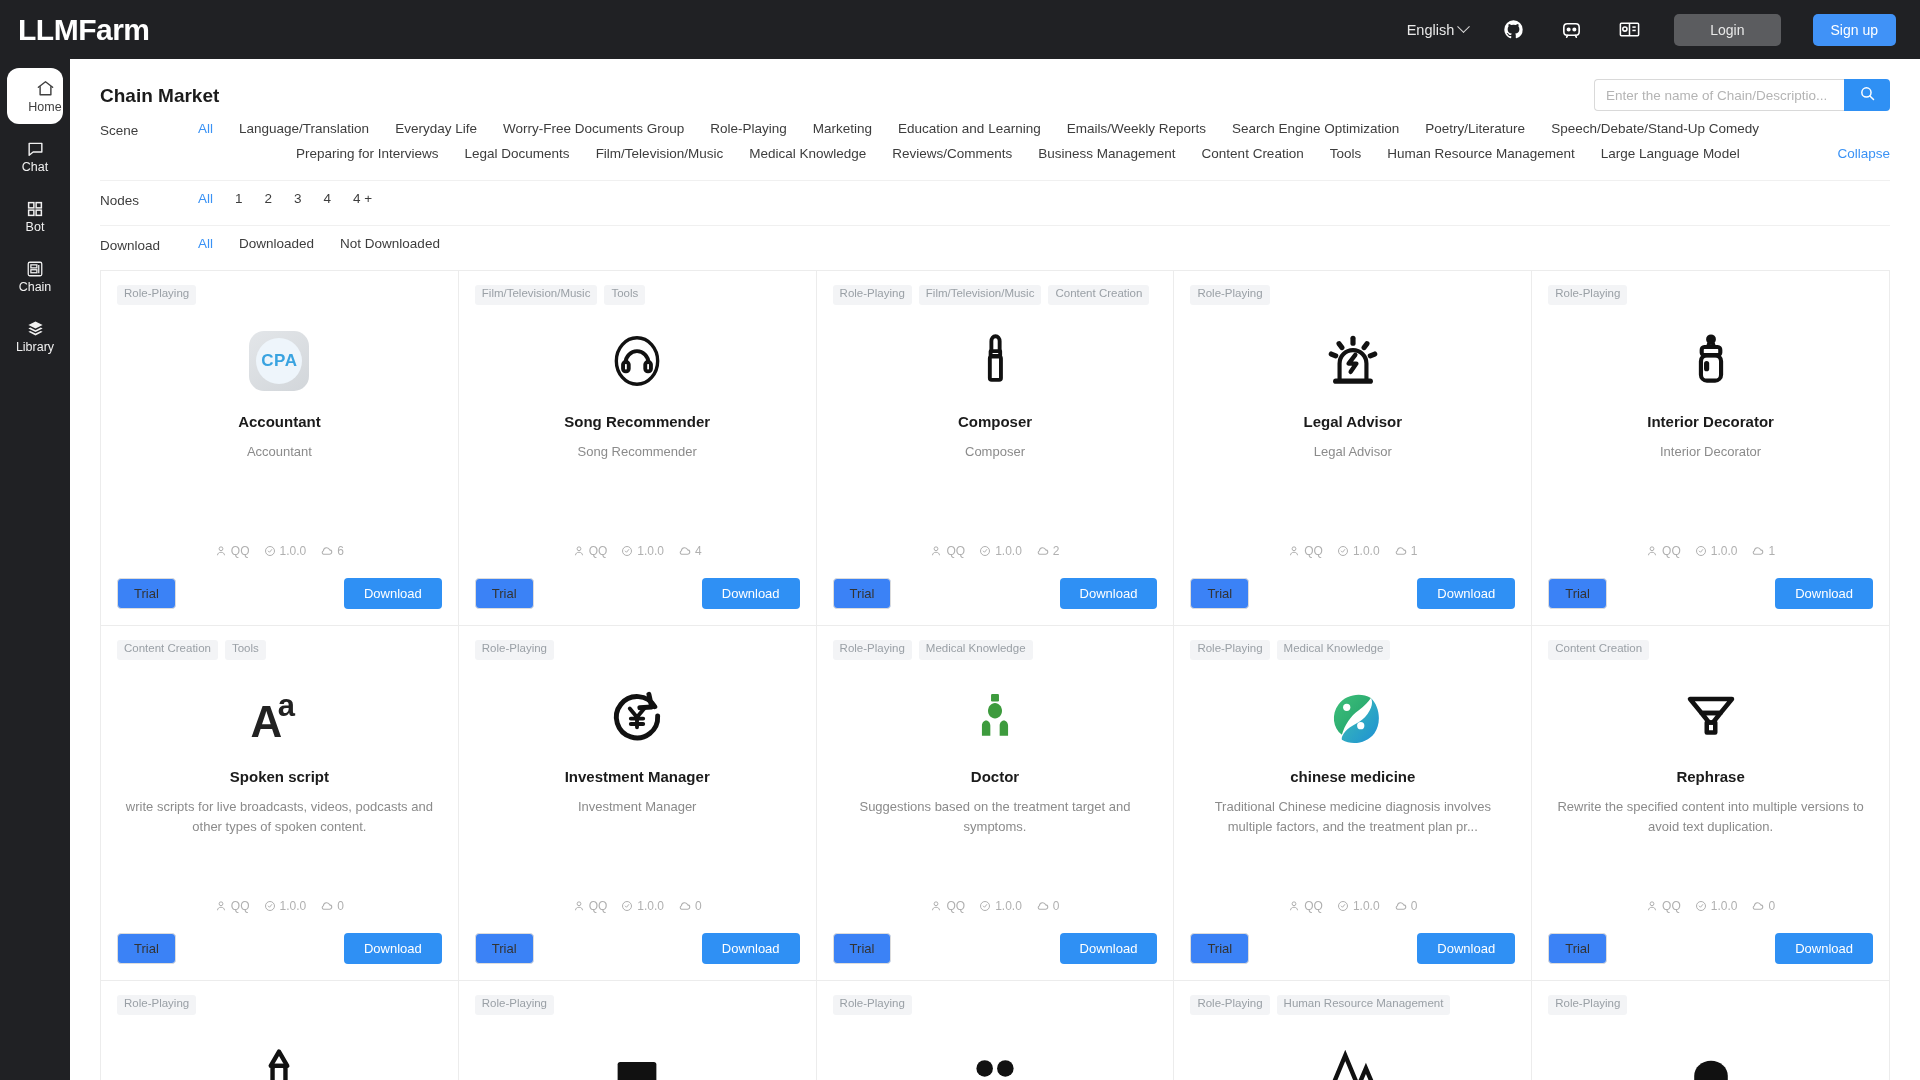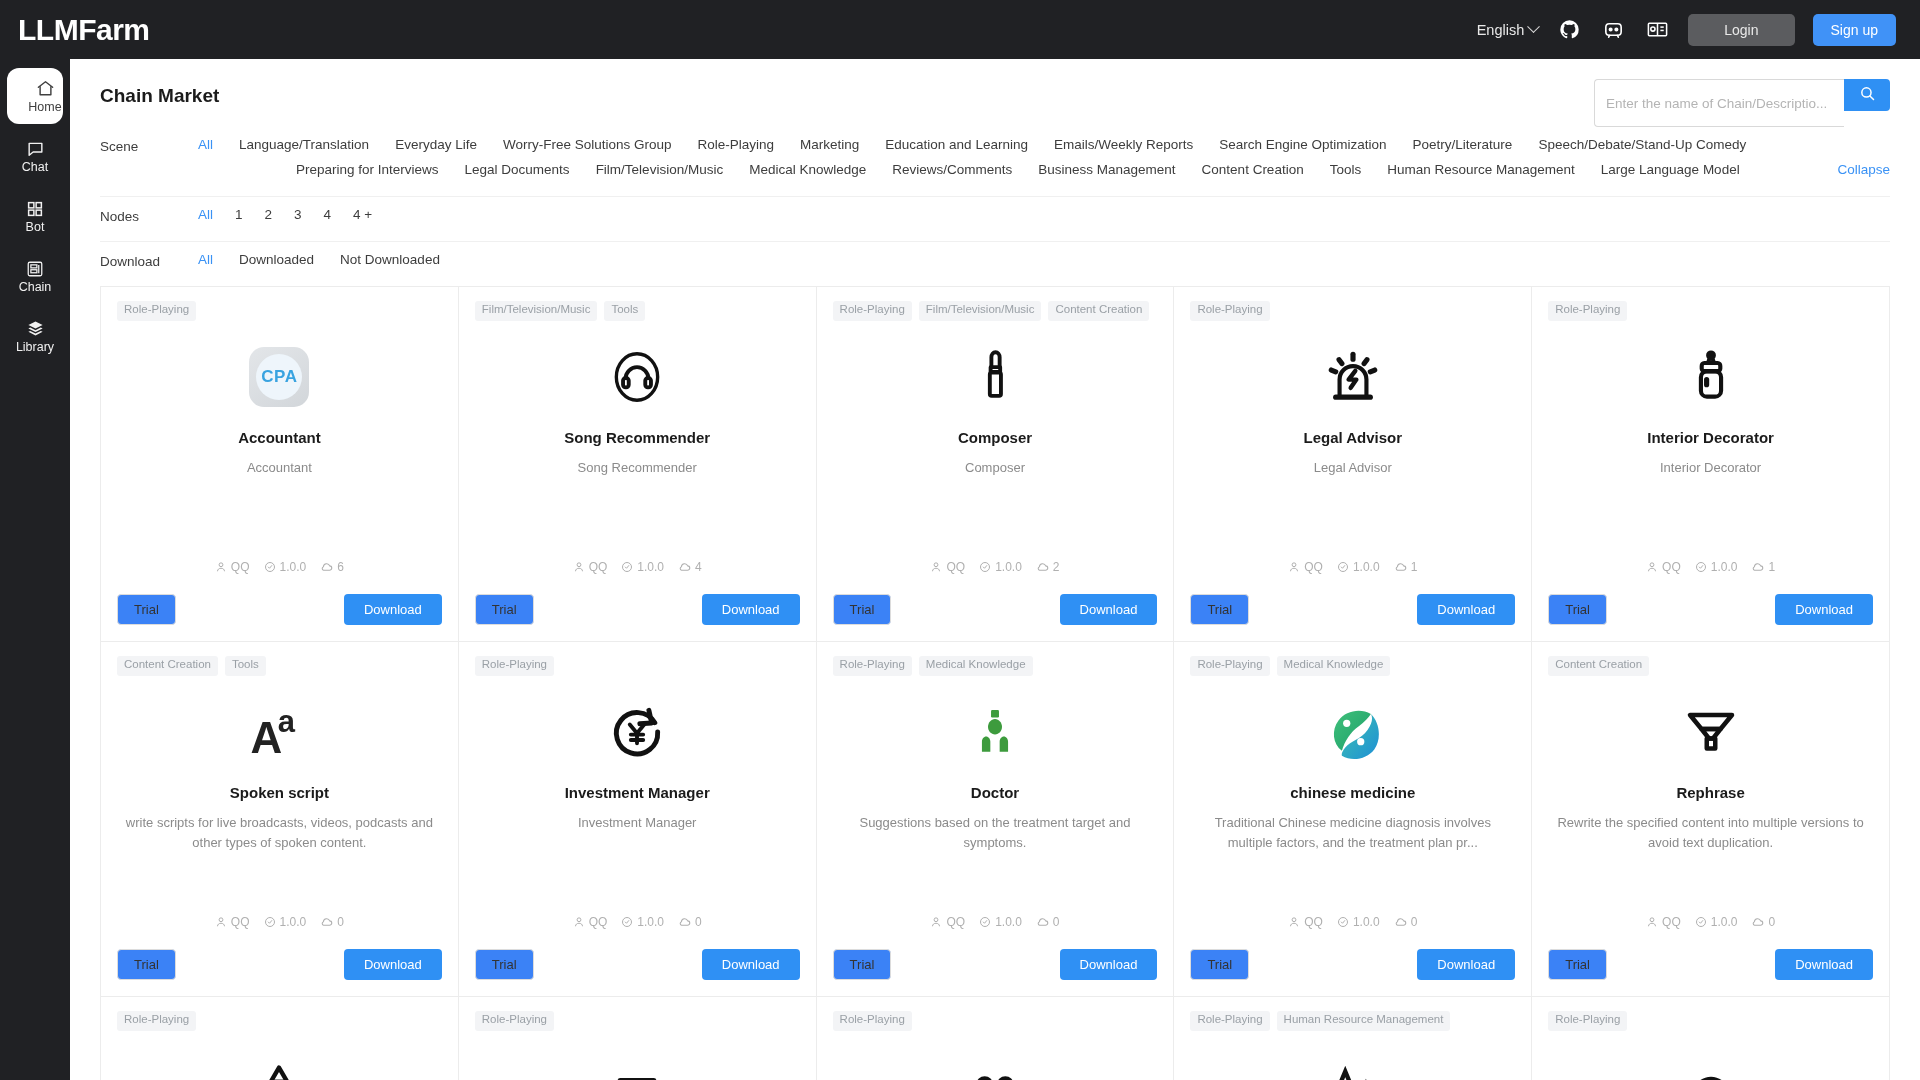--- a/index.html
+++ b/index.html
@@ -17,21 +17,21 @@
     background: #202124;
     display: flex; align-items: center;
     padding: 0 24px 0 18px;
     position: relative; z-index: 20;
   }
   .brand {
     color: #fff; font-size: 30px; font-weight: bold;
     letter-spacing: -0.5px;
   }
   .topbar-right {
-    margin-left: auto; display: flex; align-items: center; gap: 18px; justify-content: flex-end;
+    margin-left: auto; display: flex; align-items: center; gap: 32px; justify-content: flex-end;
   }
   .lang {
     color: #e8e8e8; font-size: 14.5px; display: flex; align-items: center; gap: 5px;
     cursor: pointer;
   }
   .chev { display:inline-block; width:9px; height:9px; border-right:1.6px solid #d6d6d6;
           border-bottom:1.6px solid #d6d6d6; transform: rotate(45deg) translate(-2px,-2px); }
   .ticon { width: 26px; height: 26px; display: flex; align-items: center; justify-content: center; cursor: pointer; }
   .ticon svg { display:block; }
   .btn-login {
@@ -68,21 +68,21 @@
   
   .main { flex: 1; background: #fff; overflow: hidden; position: relative; }
 
   .page-head {
     padding: 20px 30px 0 30px;
     display: flex; align-items: flex-start;
   }
   .page-title { font-size: 19px; font-weight: bold; color: #1b1b1b; padding-top: 6px; }
   .search-wrap { margin-left: auto; display: flex; align-items: stretch; }
   .search-input {
-    width: 250px; height: 48px;
+    width: 250px; height: 32px;
     border: 1px solid #d9d9d9; border-right: none;
     border-radius: 4px 0 0 4px;
     padding: 0 11px; font-size: 13.5px; color: #a16207;
     font-family: inherit; outline: none;
   }
   .search-input::placeholder { color: #b4b4b4; }
   .search-btn {
     width: 46px; height: 32px; background: #2f90f4; border: none;
     border-radius: 0 4px 4px 0; cursor: pointer;
     display: flex; align-items: center; justify-content: center;
@@ -293,21 +293,21 @@
 
     <div class="filters">
 
       <div class="filter-row bordered">
         <div class="filter-label">Scene</div>
         <div class="scene-opts">
           <div class="filter-opts">
             <span class="opt sel">All</span>
             <span class="opt">Language/Translation</span>
             <span class="opt">Everyday Life</span>
-            <span class="opt">Worry-Free Solutions Group</span>
+            <span class="opt">Worry-Free Documents Group</span>
             <span class="opt">Role-Playing</span>
             <span class="opt">Marketing</span>
             <span class="opt">Education and Learning</span>
             <span class="opt">Emails/Weekly Reports</span>
             <span class="opt">Search Engine Optimization</span>
             <span class="opt">Poetry/Literature</span>
             <span class="opt">Speech/Debate/Stand-Up Comedy</span>
           </div>
           <div class="scene-line2">
             <div class="pad"></div>

